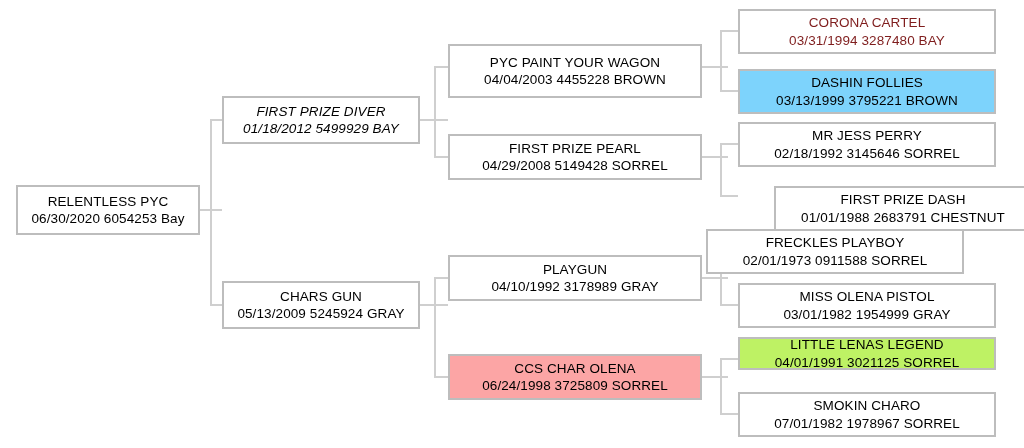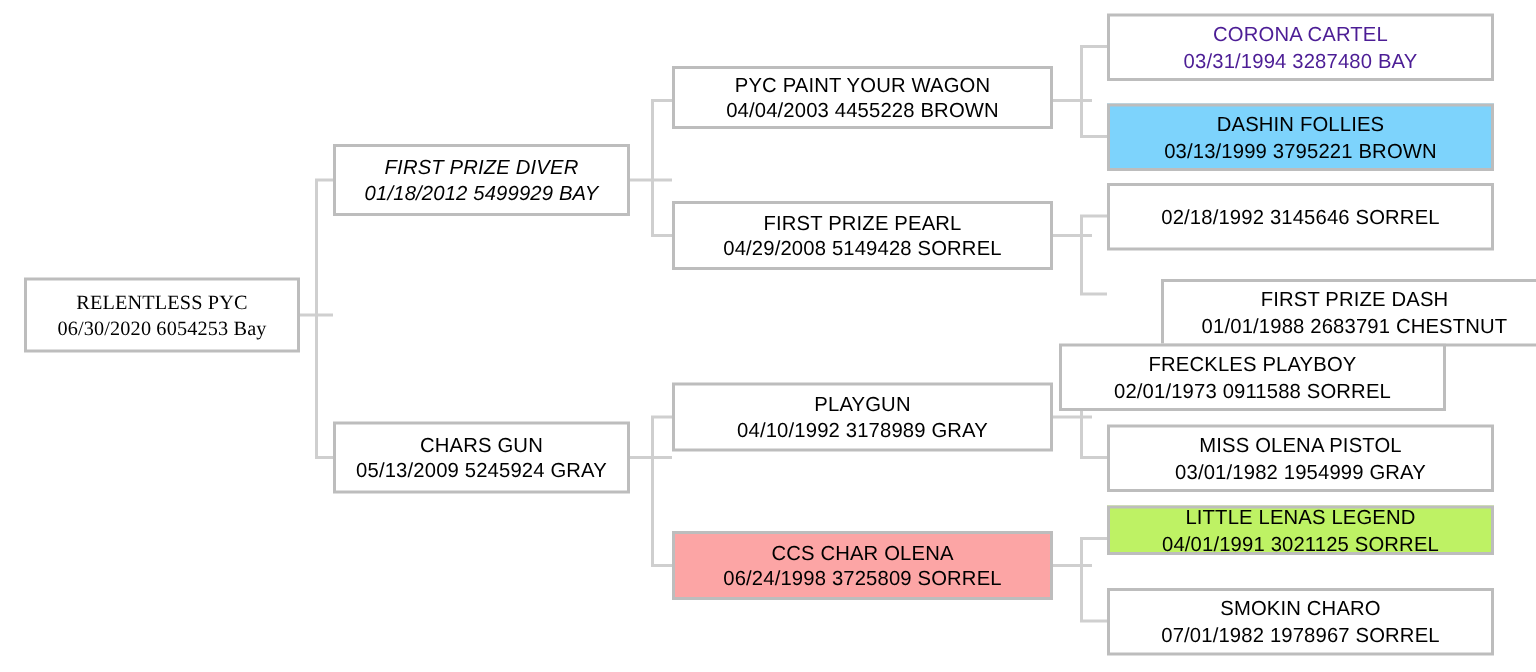--- a/index.html
+++ b/index.html
@@ -62,21 +62,21 @@
     font-size: 13.5px;
     white-space: nowrap;
     letter-spacing: 0.1px;
   }
   .node-detail {
     font-size: 13.5px;
     white-space: nowrap;
     letter-spacing: 0.1px;
   }
   .gen-0 .node-name,
-  .gen-0 .node-detail { font-size: 13.5px; font-family: Liberation Serif, serif; }
+  .gen-0 .node-detail { font-size: 13.5px; }
 </style>
 </head>
 <body>
 
 <div id="pedigree-canvas">
   <div id="connector-layer">
       <div class="connector h" style="left: 200px; top: 209px; width: 22px; background: rgb(207, 207, 207);"></div>
       <div class="connector v" style="left: 210px; top: 120px; height: 185px; background: rgb(207, 207, 207);"></div>
       <div class="connector h" style="left: 210px; top: 119px; width: 12px; background: rgb(207, 207, 207);"></div>
       <div class="connector h" style="left: 210px; top: 304px; width: 12px; background: rgb(207, 207, 207);"></div>
@@ -111,45 +111,46 @@
         <div class="node-detail">06/30/2020 6054253 Bay</div>
       </div>
       <div class="node gen-1" style="left: 222px; top: 96px; width: 198px; height: 48px; border-color: rgb(189, 189, 189); background: rgb(255, 255, 255); color: rgb(0, 0, 0); font-style: italic;">
         <div class="node-name">FIRST PRIZE DIVER</div>
         <div class="node-detail">01/18/2012 5499929 BAY</div>
       </div>
       <div class="node gen-1" style="left: 222px; top: 281px; width: 198px; height: 48px; border-color: rgb(189, 189, 189); background: rgb(255, 255, 255); color: rgb(0, 0, 0);">
         <div class="node-name">CHARS GUN</div>
         <div class="node-detail">05/13/2009 5245924 GRAY</div>
       </div>
-      <div class="node gen-2" style="left: 448px; top: 44px; width: 254px; height: 42px; border-color: rgb(189, 189, 189); background: rgb(255, 255, 255); color: rgb(0, 0, 0);">
+      <div class="node gen-2" style="left: 448px; top: 44px; width: 254px; height: 54px; border-color: rgb(189, 189, 189); background: rgb(255, 255, 255); color: rgb(0, 0, 0);">
         <div class="node-name">PYC PAINT YOUR WAGON</div>
         <div class="node-detail">04/04/2003 4455228 BROWN</div>
       </div>
       <div class="node gen-2" style="left: 448px; top: 134px; width: 254px; height: 46px; border-color: rgb(189, 189, 189); background: rgb(255, 255, 255); color: rgb(0, 0, 0);">
         <div class="node-name">FIRST PRIZE PEARL</div>
         <div class="node-detail">04/29/2008 5149428 SORREL</div>
       </div>
       <div class="node gen-2" style="left: 448px; top: 255px; width: 254px; height: 46px; border-color: rgb(189, 189, 189); background: rgb(255, 255, 255); color: rgb(0, 0, 0);">
         <div class="node-name">PLAYGUN</div>
         <div class="node-detail">04/10/1992 3178989 GRAY</div>
       </div>
       <div class="node gen-2" style="left: 448px; top: 354px; width: 254px; height: 46px; border-color: rgb(189, 189, 189); background: #fca5a5; color: rgb(0, 0, 0);">
         <div class="node-name">CCS CHAR OLENA</div>
         <div class="node-detail">06/24/1998 3725809 SORREL</div>
       </div>
-      <div class="node gen-3" style="left: 738px; top: 9px; width: 258px; height: 45px; border-color: rgb(189, 189, 189); background: rgb(255, 255, 255); color: #4c1d95;">
+      <div class="node gen-3" style="left: 738px; top: 9px; width: 258px; height: 45px; border-color: rgb(189, 189, 189); background: rgb(255, 255, 255); color: #7f1d1d;">
         <div class="node-name">CORONA CARTEL</div>
         <div class="node-detail">03/31/1994 3287480 BAY</div>
       </div>
       <div class="node gen-3" style="left: 738px; top: 69px; width: 258px; height: 45px; border-color: rgb(189, 189, 189); background: #7dd3fc; color: rgb(0, 0, 0);">
         <div class="node-name">DASHIN FOLLIES</div>
         <div class="node-detail">03/13/1999 3795221 BROWN</div>
       </div>
       <div class="node gen-3" style="left: 738px; top: 122px; width: 258px; height: 45px; border-color: rgb(189, 189, 189); background: rgb(255, 255, 255); color: rgb(0, 0, 0);">
+        <div class="node-name">MR JESS PERRY</div>
         <div class="node-detail">02/18/1992 3145646 SORREL</div>
       </div>
       <div class="node gen-3" style="left: 738px; top: 186px; width: 258px; height: 45px; border-color: rgb(189, 189, 189); background: rgb(255, 255, 255); color: rgb(0, 0, 0); margin-left: 36px;">
         <div class="node-name">FIRST PRIZE DASH</div>
         <div class="node-detail">01/01/1988 2683791 CHESTNUT</div>
       </div>
       <div class="node gen-3" style="left: 706px; top: 229px; width: 258px; height: 45px; border-color: rgb(189, 189, 189); background: rgb(255, 255, 255); color: rgb(0, 0, 0);">
         <div class="node-name">FRECKLES PLAYBOY</div>
         <div class="node-detail">02/01/1973 0911588 SORREL</div>
       </div>

